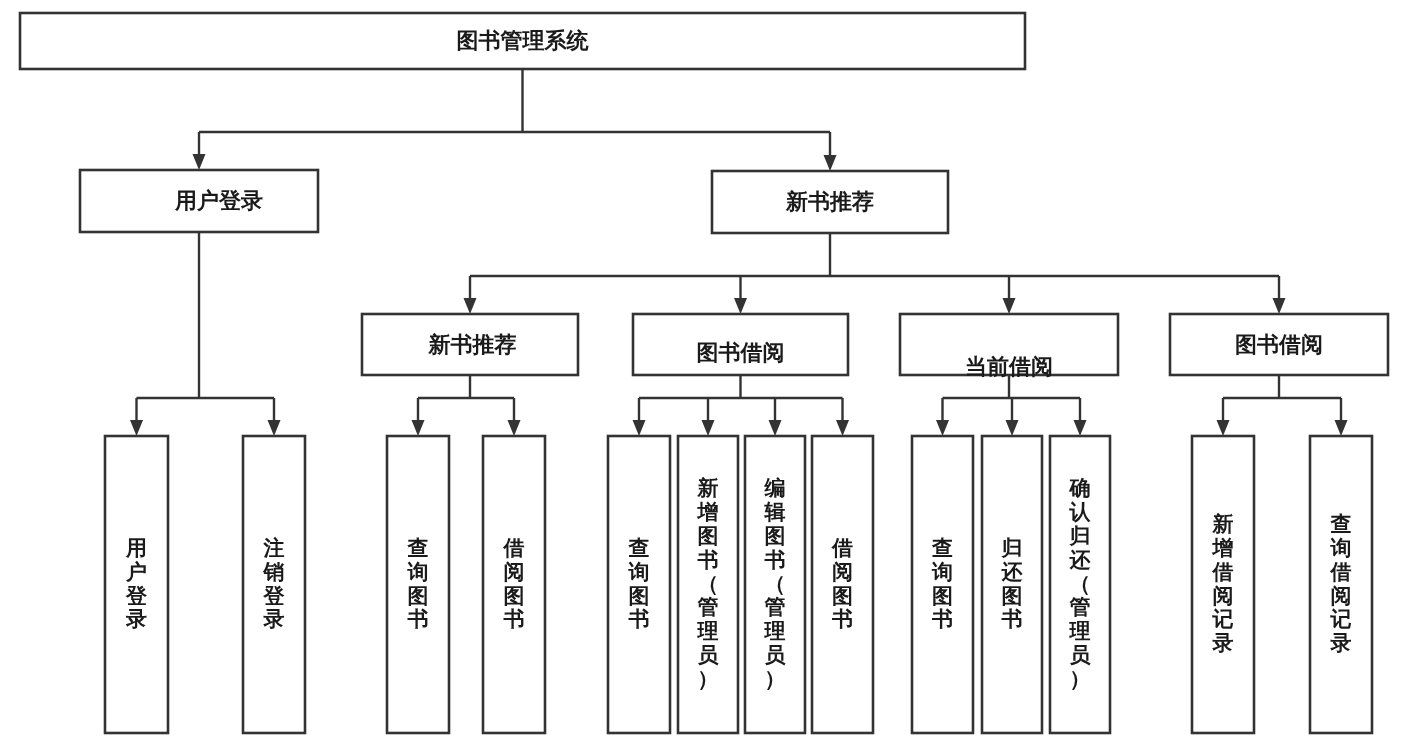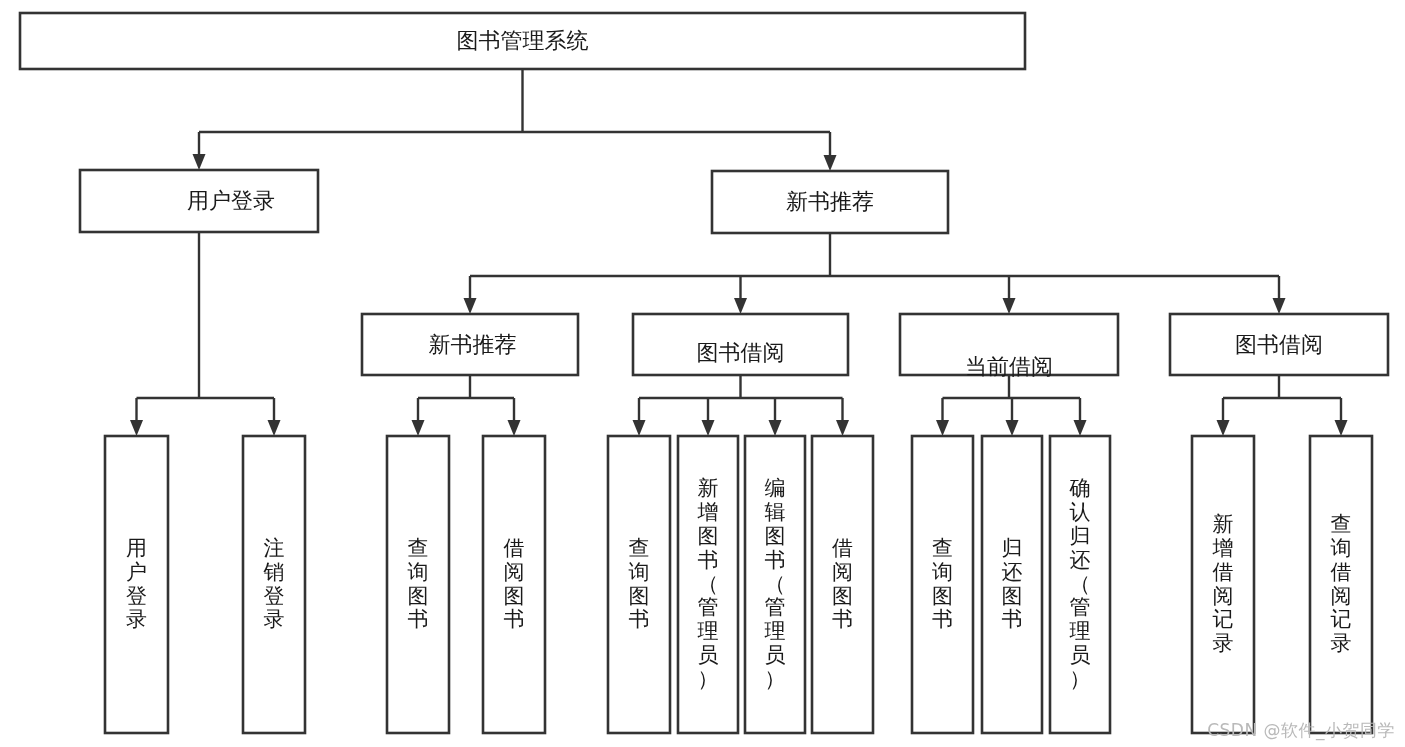--- a/index.html
+++ b/index.html
@@ -9,20 +9,21 @@
   }
   body {
     font-family: "DejaVu Sans", "Liberation Sans", sans-serif;
   }
   #diagram-root {
     position: relative;
     width: 1405px;
     height: 747px;
     background: #ffffff;
     overflow: hidden;
+    font-weight: bold;
   }
   svg#tree-canvas {
     position: absolute;
     left: 0;
     top: 0;
     width: 1405px;
     height: 747px;
     display: block;
   }
   .node-box {
@@ -173,21 +174,21 @@
         <rect x="1050" y="436" width="60" height="297" class="node-box"></rect>
         <rect x="1192" y="436" width="62" height="297" class="node-box"></rect>
         <rect x="1310" y="436" width="62" height="297" class="node-box"></rect>
       </g>
   </svg>
 
   <div id="label-layer">
       <div class="hlabel-wrap" style="left: 20px; top: 13px; width: 1005px; height: 56px;">
         <span>图书管理系统</span>
       </div>
-      <div class="hlabel-wrap" style="left: 80px; top: 170px; width: 278px; height: 62px; margin-left: 12px;">
+      <div class="hlabel-wrap" style="left: 80px; top: 170px; width: 278px; height: 62px;">
         <span>用户登录</span>
       </div>
       <div class="hlabel-wrap" style="left: 712px; top: 171px; width: 236px; height: 62px;">
         <span>新书推荐</span>
       </div>
       <div class="hlabel-wrap" style="left: 362px; top: 314px; width: 221px; height: 61px;">
         <span>新书推荐</span>
       </div>
       <div class="hlabel-wrap" style="left: 633px; top: 322px; width: 215px; height: 61px;">
         <span>图书借阅</span>
@@ -290,14 +291,13 @@
       <div class="vlabel-wrap" style="left: 1310px; top: 436px; width: 62px; height: 297px;">
         <span>查</span>
         <span>询</span>
         <span>借</span>
         <span>阅</span>
         <span>记</span>
         <span>录</span>
       </div>
     </div>
 
-  <div class="watermark">CSDN @软件_小贺同学</div>
 </div>
 
 </body></html>

